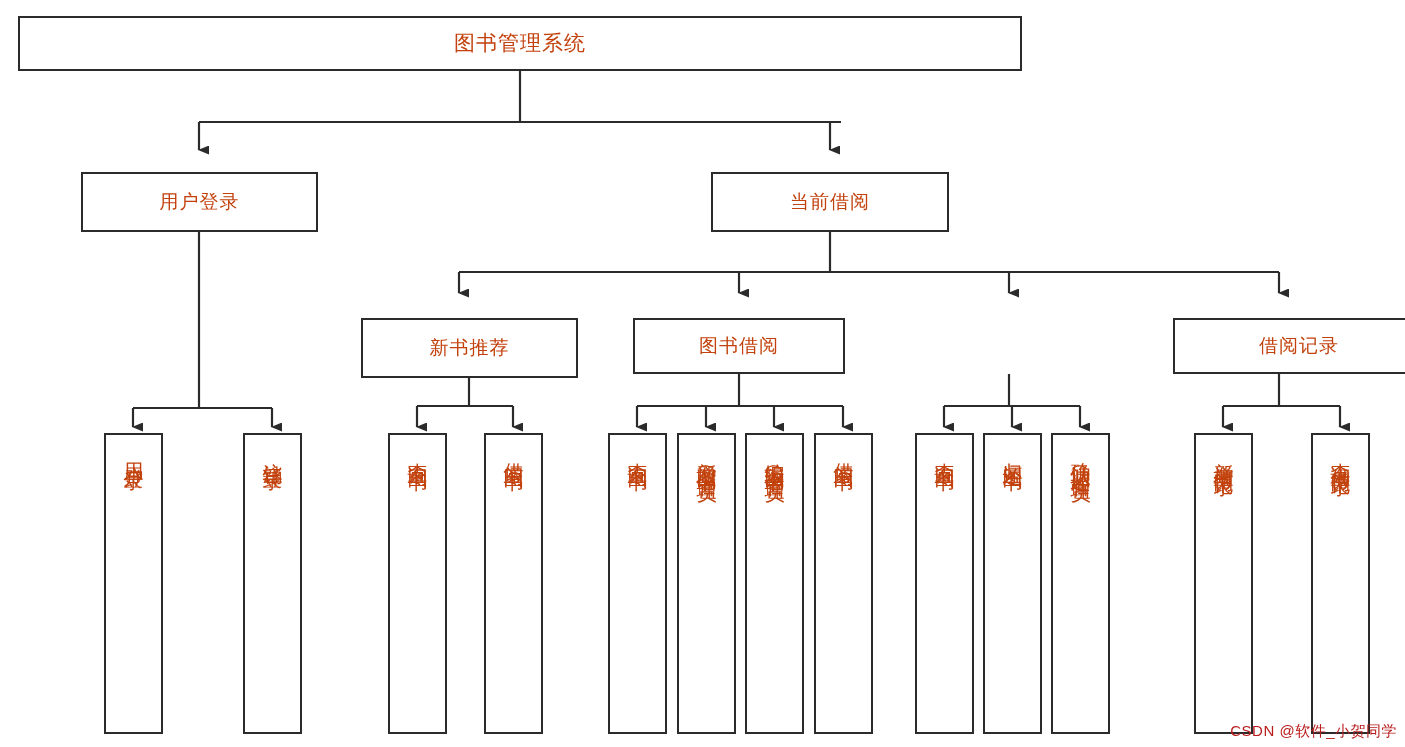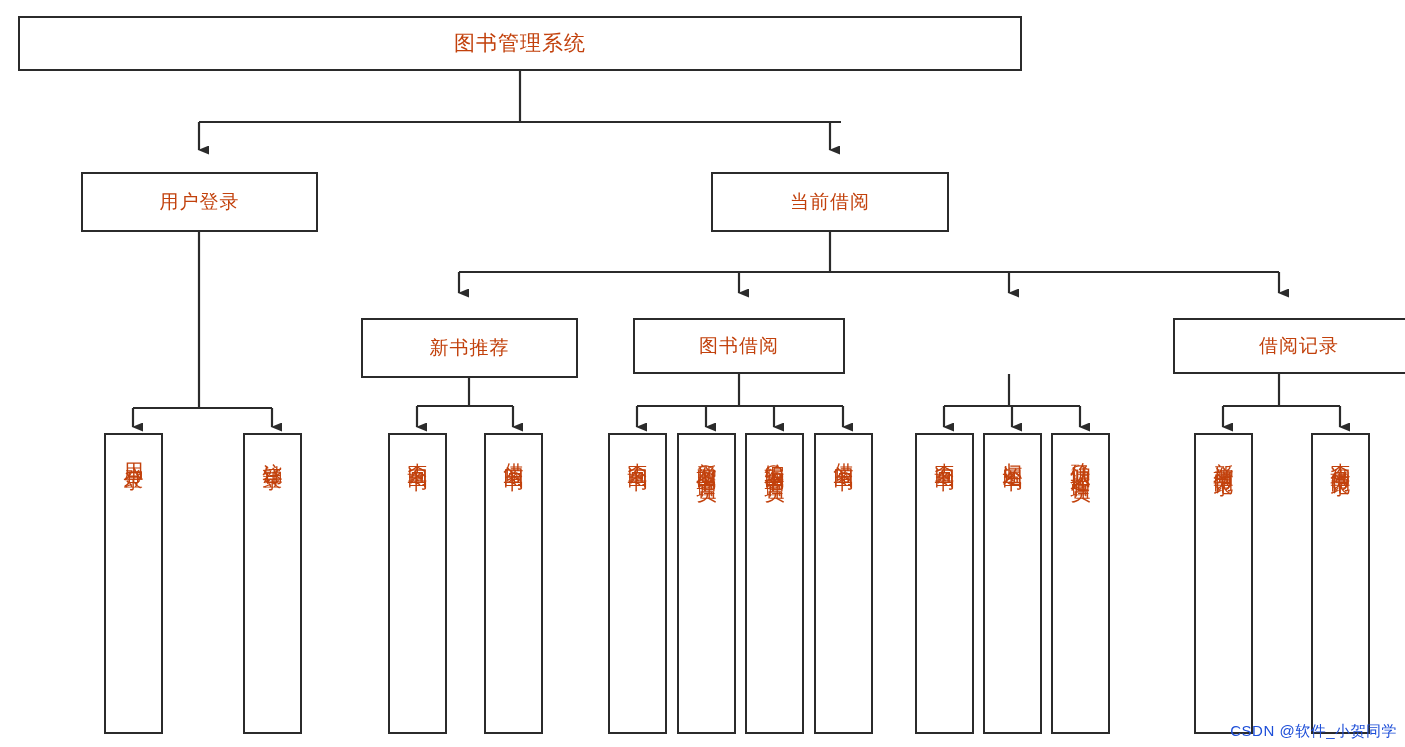--- a/index.html
+++ b/index.html
@@ -22,21 +22,21 @@
   }
   .node-box.root .node-label{font-size:21px;}
   .node-box.vert{align-items:flex-start;justify-content:center;padding-top:12px;}
   .node-box.vert .node-label{
     writing-mode:vertical-rl;text-orientation:upright;
     font-size:20px;letter-spacing:3px;white-space:normal;
     max-height:278px;line-height:1.05;
   }
   .watermark{
     position:absolute;right:8px;bottom:6px;
-    font-size:15px;color:#1d4ed8;letter-spacing:0.5px;
+    font-size:15px;color:#b91c1c;letter-spacing:0.5px;
     user-select:none;pointer-events:none;
   }
 </style>
 </head>
 <body>
 
 <div id="diagram-root">
 
   <svg id="tree-svg" viewBox="0 0 1405 747">
     <defs>

